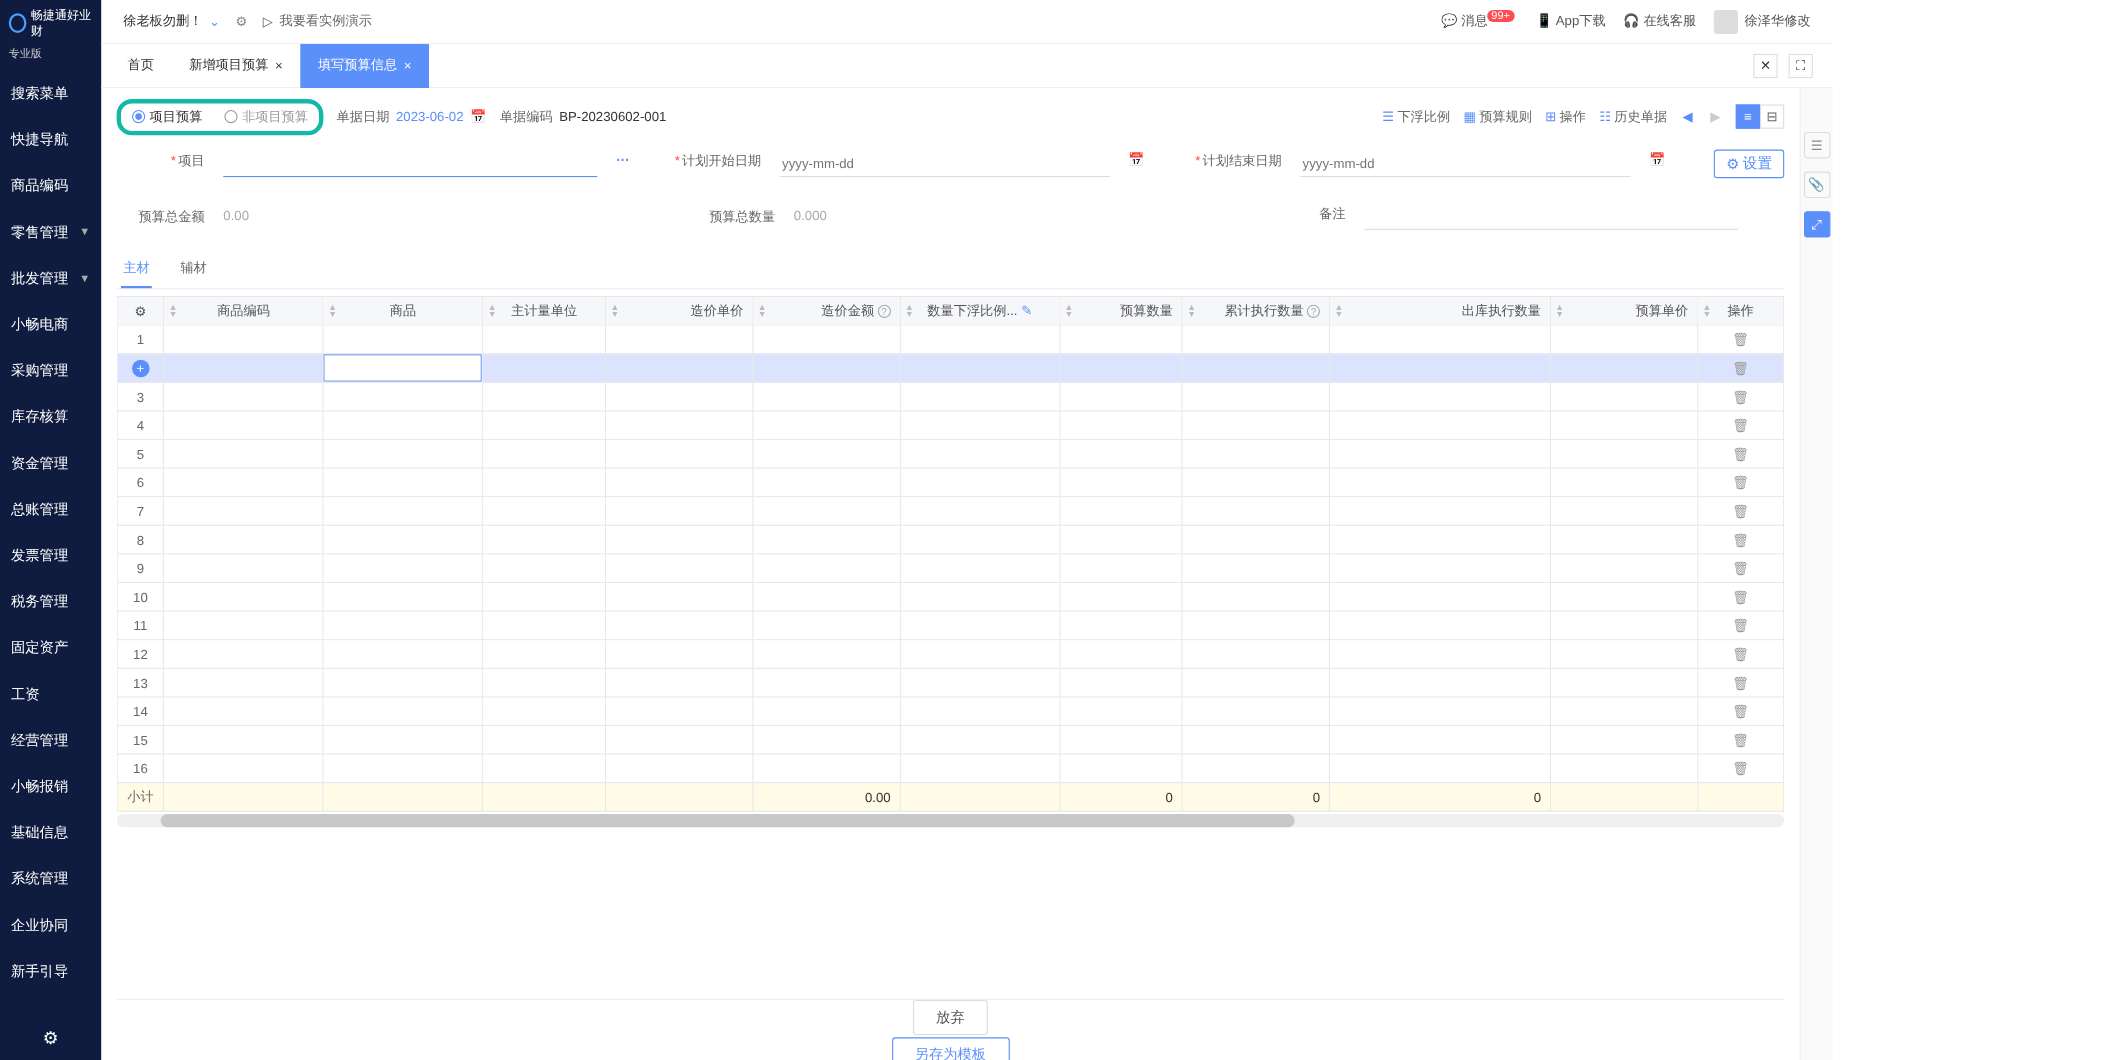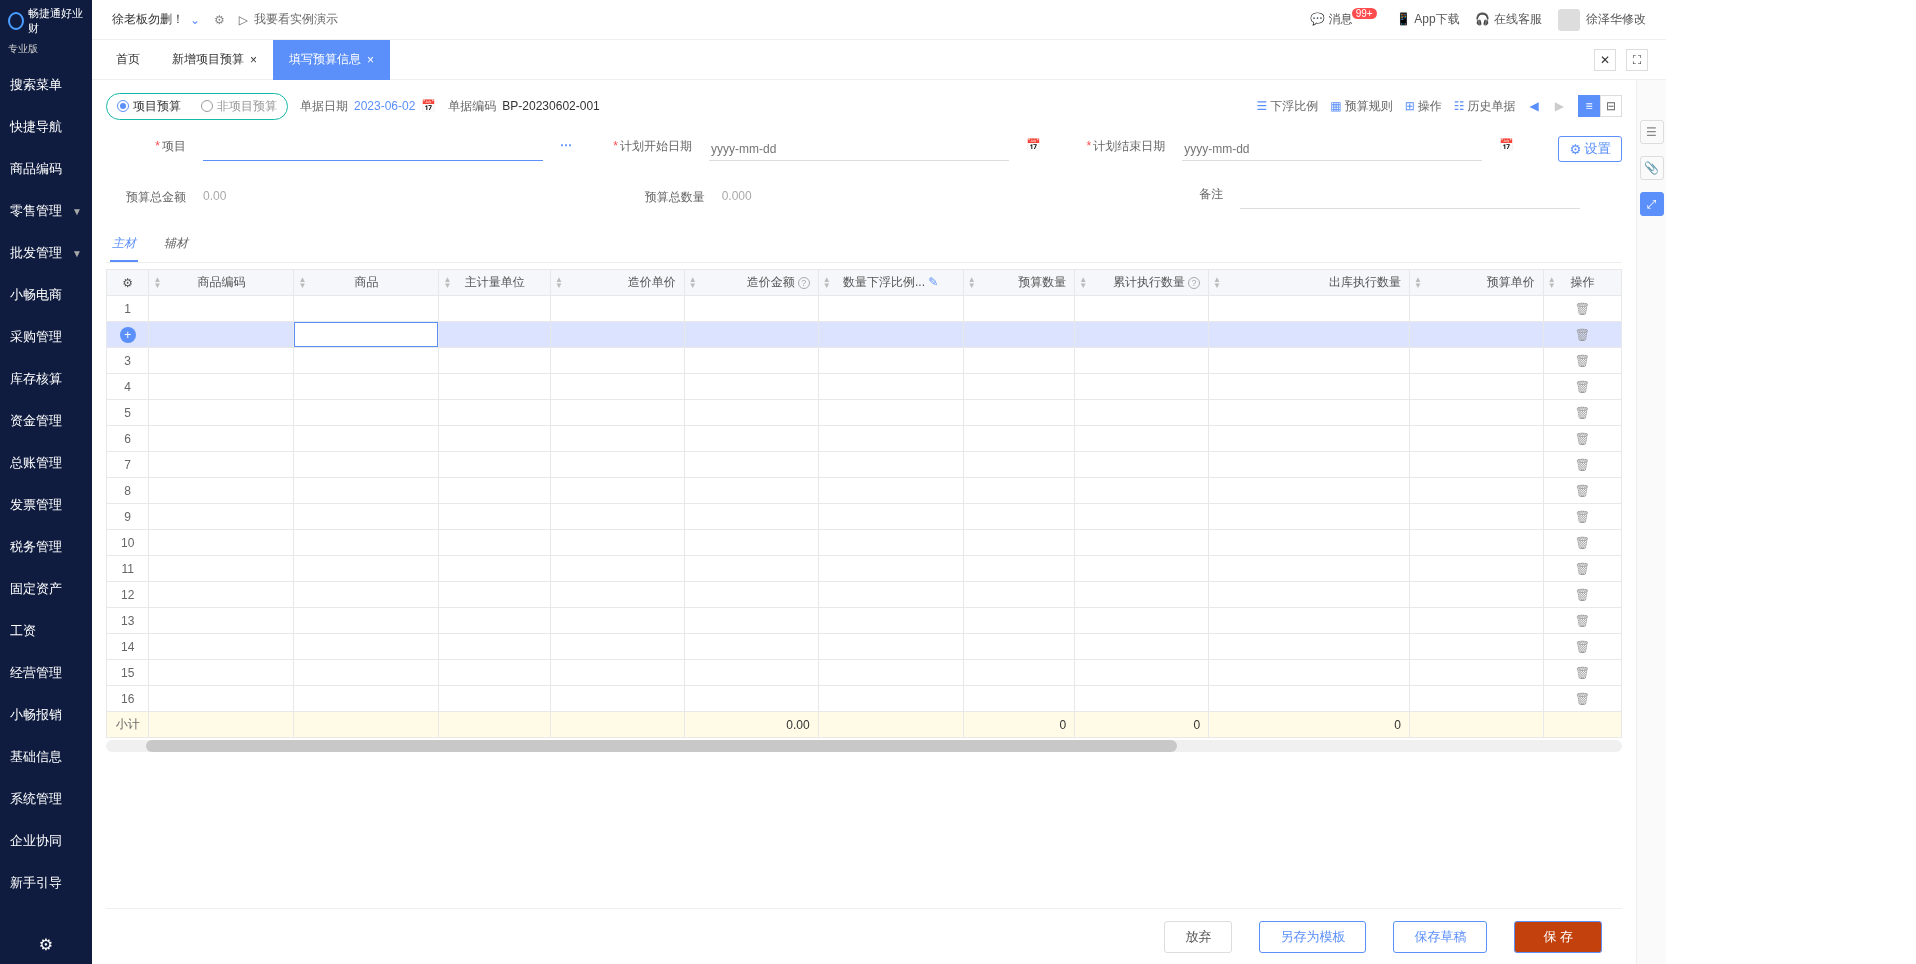--- a/index.html
+++ b/index.html
@@ -32,21 +32,21 @@
 .close-x { font-size:12px; cursor:pointer; }
 .tabs-right { margin-left:auto; display:flex; gap:10px; padding-right:10px; }
 .sq-btn { width:22px; height:22px; border:1px solid #ddd; display:flex; align-items:center; justify-content:center; cursor:pointer; font-size:12px; }
 
 
 .content { flex:1; display:flex; min-height:0; }
 .form-area { flex:1; display:flex; flex-direction:column; padding:8px 14px 0 14px; min-width:0; }
 
 
 .tool-row { display:flex; align-items:center; gap:12px; height:36px; }
-.radio-group { display:flex; border:1px solid #14b8a6; border-radius:14px; overflow:hidden;justify-content:center; }
+.radio-group { display:flex; border:4px solid #14b8a6; border-radius:14px; overflow:hidden;justify-content:center; }
 .radio-opt { padding:4px 10px; display:flex; align-items:center; gap:4px; cursor:pointer; font-size:12px; }
 .radio-dot { width:12px; height:12px; border-radius:50%; border:1px solid #999; display:inline-block; position:relative; }
 .radio-dot.on { border-color:#5b8ff9; }
 .radio-dot.on::after { content:""; position:absolute; inset:2px; background:#5b8ff9; border-radius:50%; }
 .kv { display:flex; align-items:center; gap:6px; color:#666;justify-content:center; }
 .date-val { color:#5b8ff9; }
 .cal-icon { color:#5b8ff9; }
 .tool-links { margin-left:auto; display:flex; align-items:center; gap:12px; color:#666; }
 .tool-link { cursor:pointer; display:flex; align-items:center; gap:3px; }
 .arrow-btn { color:#5b8ff9; cursor:pointer; padding:0 2px; }
@@ -61,42 +61,42 @@
 .label { color:#666; min-width:80px; text-align:right; }
 .input-underline { border:none; border-bottom:1px solid #5b8ff9; outline:none; padding:4px 2px; font-size:12px; min-width:340px; }
 .input-underline.blue-caret { caret-color:#5b8ff9; }
 .input-plain { border:none; border-bottom:1px solid #ddd; outline:none; padding:4px 2px; font-size:12px; min-width:300px; }
 .ellips-btn { color:#5b8ff9; cursor:pointer; font-weight:bold; }
 .set-btn { border:1px solid #5b8ff9; color:#5b8ff9; background:#fff; padding:3px 10px; border-radius:3px; cursor:pointer; display:flex; align-items:center; gap:3px; }
 .ro { color:#aaa; border-bottom:1px solid transparent; }
 
 
 .subtabs { display:flex; gap:24px; border-bottom:1px solid #eee; padding:0 4px; margin-top:6px; }
-.subtab { padding:8px 2px; cursor:pointer; color:#666;font-style:italic; }
+.subtab { padding:8px 2px; cursor:pointer; color:#666; }
 .subtab.active { color:#5b8ff9; border-bottom:2px solid #5b8ff9; }
 
 
 .grid-wrap { flex:1; overflow:auto; margin-top:6px; min-height:0; }
 table { border-collapse:collapse; width:100%; }
 th,td { border:1px solid #e8e8e8; height:26px; font-size:12px; padding:0 8px; }
 th { background:#f5f7fa; color:#555; font-weight:normal; position:relative; }
 th .sort { position:absolute; left:4px; top:50%; transform:translateY(-50%); font-size:8px; color:#bbb; line-height:6px; }
 th.r, td.r { text-align:right; }
 th.c, td.c { text-align:center; }
 .rownum { text-align:center; color:#666; width:38px; }
 tr.active-row td { background:#dbe3ff; }
 tr.subtotal td { background:#fffbe6; }
 .add-btn { width:16px; height:16px; border-radius:50%; background:#5b8ff9; color:#fff; display:inline-flex; align-items:center; justify-content:center; font-size:12px; cursor:pointer; }
 .del-icon { color:#999; cursor:pointer; }
 .cell-input { width:100%; height:100%; border:1px solid #5b8ff9; background:#fff; }
 .scroll-spacer { height:12px; background:#f0f0f0; margin-top:2px; border-radius:6px; position:relative; }
 .scroll-thumb { position:absolute; left:40px; height:12px; width:68%; background:#c8c8c8; border-radius:6px; }
 
 
-.footer { height:56px; border-top:1px solid #eee; display:flex; align-items:center; justify-content:flex-end; gap:27px; padding:0 20px; }
+.footer { height:56px; border-top:1px solid #eee; display:flex; align-items:center; gap:2px; padding:0 20px;flex-direction:column; }
 .btn { padding:6px 20px; border-radius:3px; cursor:pointer; font-size:13px; }
 .btn-default { border:1px solid #ddd; background:#fff; color:#555; }
 .btn-outline { border:1px solid #5b8ff9; background:#fff; color:#5b8ff9; }
 .btn-primary { border:1px solid #5b8ff9; background:#c2410c; color:#fff; padding:6px 28px; }
 
 
 .rail { width:30px; background:#fafafa; border-left:1px solid #eee; display:flex; flex-direction:column; align-items:center; padding-top:40px; gap:12px; }
 .rail-btn { width:24px; height:24px; display:flex; align-items:center; justify-content:center; cursor:pointer; color:#888; border:1px solid #ddd; border-radius:3px; }
 .rail-btn.active { background:#5b8ff9; color:#fff; border-color:#5b8ff9; }
 

